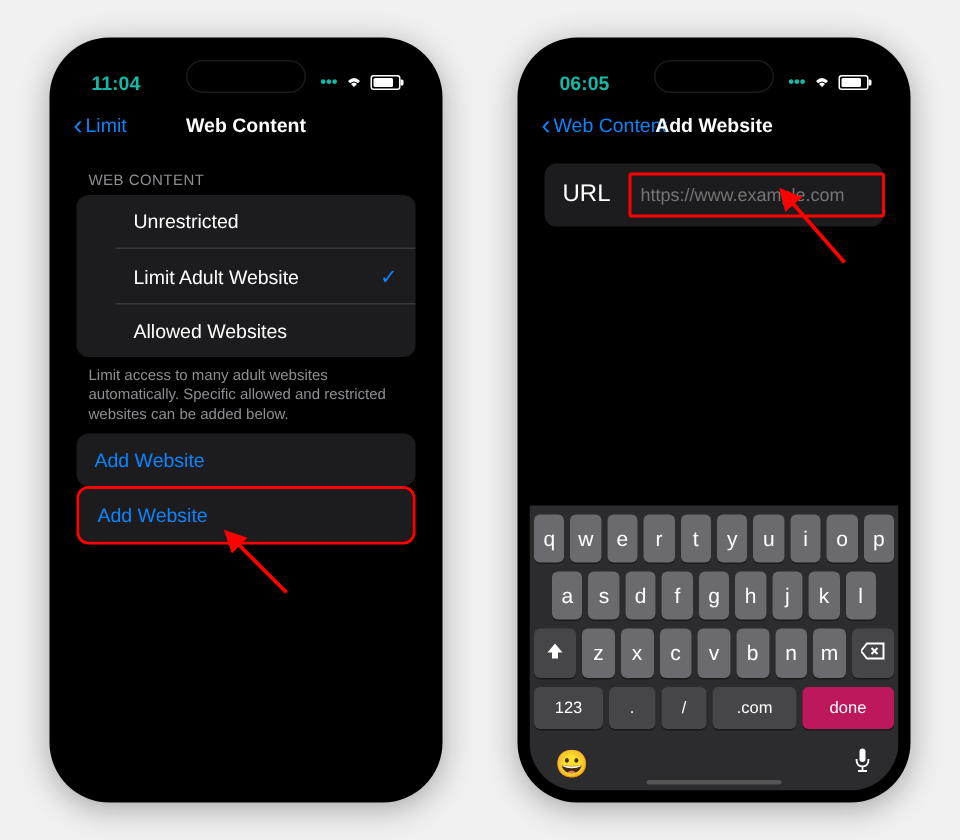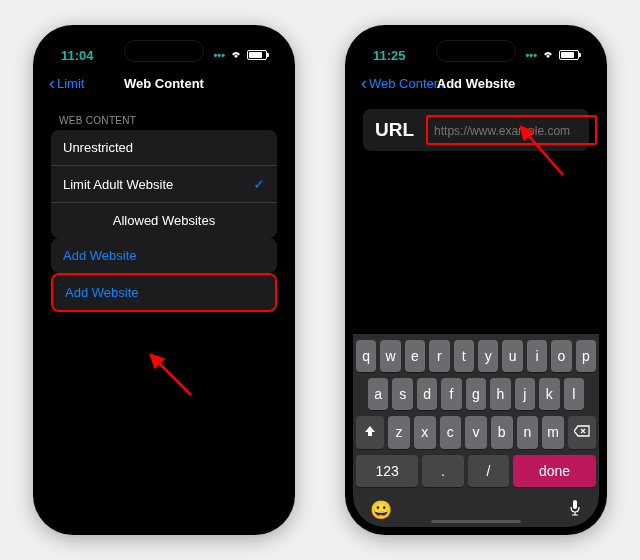--- a/index.html
+++ b/index.html
@@ -138,24 +138,24 @@
       overflow: hidden;
     }
     .list-item {
       padding: 10px 12px;
       color: #fff;
       font-size: 13px;
       border-bottom: 0.5px solid #38383a;
       display: flex;
       justify-content: space-between;
       align-items: center;
+      margin-left: 26px;
     }
     .list-item:last-child {
       border-bottom: none;
-      justify-content: center;
     }
     .checkmark {
       color: #0a84ff;
       font-size: 14px;
     }
     .footer-text {
       color: #8e8e93;
       font-size: 10px;
       padding: 6px 8px;
       line-height: 1.3;
@@ -176,22 +176,21 @@
       display: flex;
       align-items: center;
       background: #1c1c1e;
       border-radius: 8px;
       padding: 10px 12px;
       gap: 14px;
       margin-top: 8px;
     }
     .url-label {
       color: #fff;
-      font-size: 19px;
-      font-weight: bold;
+      font-size: 16px;
     }
     .url-input {
       flex: 1;
       background: transparent;
       border: none;
       color: #8e8e93;
       font-size: 12px;
       outline: none;
     }
     .url-input-wrapper {
@@ -237,21 +236,21 @@
     }
     .kb-row-4 .kb-123 {
       flex: 1.5;
     }
     .kb-row-4 .kb-done {
       flex: 2;
       background: #be185d;
       font-size: 12px;
     }
     .kb-row-4 .kb-key {
-      font-size: 14px;
+      font-size: 11px;
     }
     .kb-bottom {
       display: flex;
       justify-content: space-between;
       padding: 6px 14px 2px;
     }
     .emoji-btn {
       color: #fff;
       font-size: 18px;
     }
@@ -308,20 +307,21 @@
           <span>Unrestricted</span>
         </div>
         <div class="list-item">
           <span>Limit Adult Website</span>
           <span class="checkmark">✓</span>
         </div>
         <div class="list-item">
           <span>Allowed Websites</span>
         </div>
       </div>
+      <div class="footer-text">Limit access to many adult websites automatically. Specific allowed and restricted websites can be added below.</div>
 
       <div class="link-item">Add Website</div>
 
       <div class="highlight-box" style="border-radius:8px;">
         <div class="link-item" style="border-radius:6px;">Add Website</div>
       </div>
       <svg class="arrow-svg" style="left:100px;top:312px;" width="60" height="60">
         <defs>
             <marker id="ah1" markerWidth="6" markerHeight="6" refX="5" refY="3" orient="auto">
               <path d="M0,0 L6,3 L0,6 Z" fill="#ff0000"></path>
@@ -330,21 +330,21 @@
         <line x1="50" y1="50" x2="10" y2="10" stroke="#ff0000" stroke-width="2.5" marker-end="url(#ah1)"></line>
       </svg>
     </div>
   </div>
 </div>
 
 <div class="phone">
   <div class="screen">
     <div class="notch"></div>
     <div class="status-bar">
-      <span>11:25</span>
+      <span>06:05</span>
       <div class="status-icons">
         <span class="signal-icon">•••</span>
         <span class="wifi-icon">
           <svg width="14" height="10" viewBox="0 0 14 10">
               <path d="M7 9 L5 7 Q7 5 9 7 Z M3 5 Q7 1 11 5 L9.5 6.5 Q7 4 4.5 6.5 Z" fill="#fff"></path>
             </svg>
         </span>
         <span class="battery-icon">
             <span class="battery-fill"></span>
           </span>
@@ -414,20 +414,21 @@
         <div class="kb-key kb-key-dark kb-del">
           <svg width="16" height="12" viewBox="0 0 16 12">
               <path d="M4 1 L15 1 L15 11 L4 11 L0 6 Z M7 4 L11 8 M11 4 L7 8" fill="none" stroke="#fff" stroke-width="1.3"></path>
             </svg>
         </div>
       </div>
       <div class="kb-row kb-row-4">
         <div class="kb-key kb-key-dark kb-123">123</div>
         <div class="kb-key kb-key-dark">.</div>
         <div class="kb-key kb-key-dark">/</div>
+        <div class="kb-key kb-key-dark" style="flex:1.8">.com</div>
         <div class="kb-key kb-done">done</div>
       </div>
       <div class="kb-bottom">
         <span class="emoji-btn">😀</span>
         <span class="mic-btn">
           <svg width="14" height="18" viewBox="0 0 14 18">
               <rect x="5" y="1" width="4" height="9" rx="2" fill="#fff"></rect>
               <path d="M3 8 Q3 13 7 13 Q11 13 11 8 M7 13 L7 16 M4 16 L10 16" fill="none" stroke="#fff" stroke-width="1.2"></path>
             </svg>
         </span>

